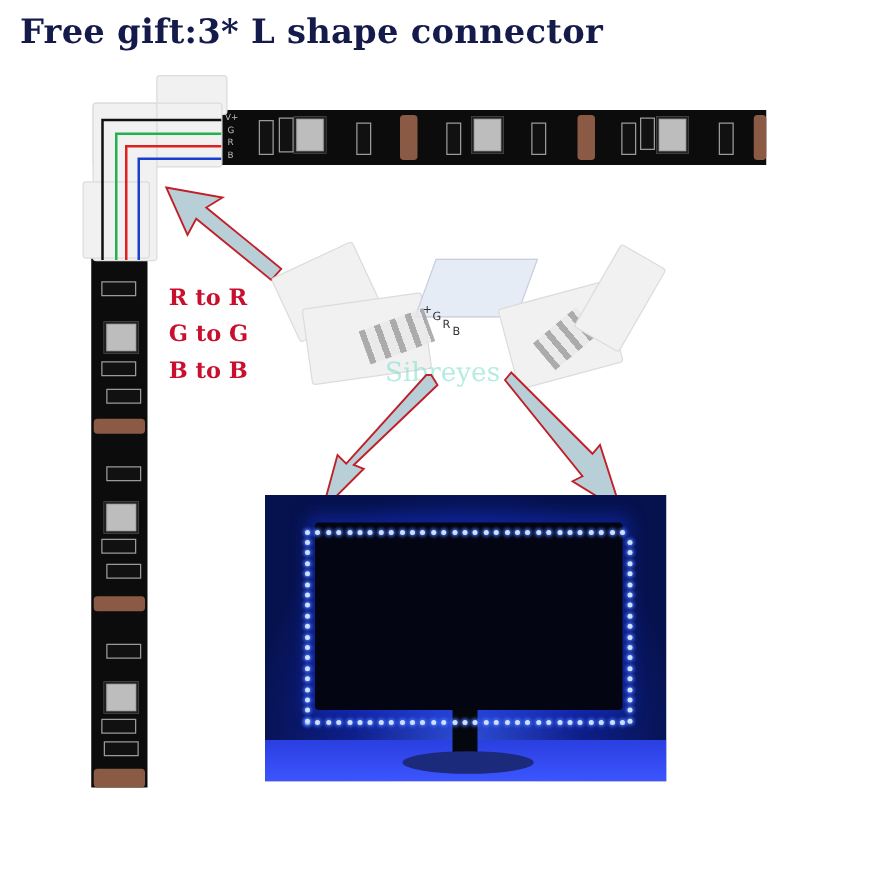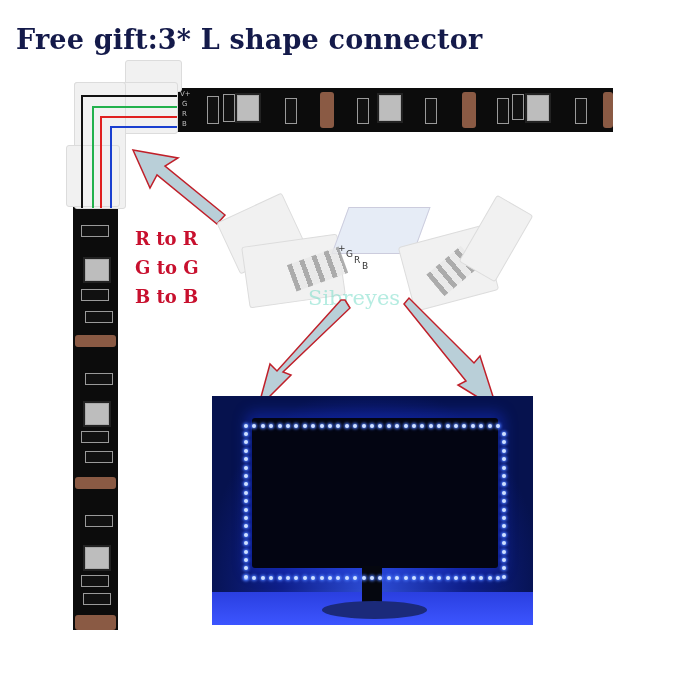--- a/index.html
+++ b/index.html
@@ -1,18 +1,18 @@
 <!DOCTYPE html>
 <html><head>
 <meta charset="utf-8">
 <style>
   html,body{margin:0;padding:0;background:#fff;}
   body{width:700px;height:700px;position:relative;overflow:hidden;font-family:"DejaVu Serif",serif;}
   .abs{position:absolute;}
-  #title{left:16px;top:24px;font-family:"DejaVu Serif",serif;font-weight:bold;font-size:27px;color:#141a4a;letter-spacing:0.2px;white-space:nowrap;}
+  #title{left:16px;top:10px;font-family:"DejaVu Serif",serif;font-weight:bold;font-size:27px;color:#141a4a;letter-spacing:0.2px;white-space:nowrap;}
   .strip{background:#0c0c0c;position:absolute;}
   .pad{position:absolute;background:#8a5a44;border-radius:3px;}
   .led{position:absolute;background:#bdbdbd;border:2px solid #222;box-shadow:0 0 0 1px #aaa inset;}
   .res{position:absolute;border:1px solid #9a9a9a;background:#111;}
   .lbl{position:absolute;color:#bbb;font-family:"DejaVu Sans",sans-serif;font-size:7px;}
   .conn{position:absolute;background:#f1f1f1;border:1px solid #dcdcdc;border-radius:3px;}
   #rgb{left:135px;top:224px;font-family:"DejaVu Serif",serif;font-weight:bold;font-size:18px;color:#c8102e;line-height:29px;}
   #photo{left:212px;top:396px;width:321px;height:229px;background:radial-gradient(ellipse at 50% 85%,#2f4fd8 0%,#0f1f8a 40%,#06124e 75%);overflow:hidden;}
   #tv{position:absolute;left:40px;top:22px;width:246px;height:150px;background:#030512;border-radius:3px;box-shadow:0 0 14px 6px rgba(30,60,255,.35);}
   .dot{position:absolute;width:4px;height:4px;border-radius:50%;background:#cfe0ff;box-shadow:0 0 3px 1px #4d7bff;}

